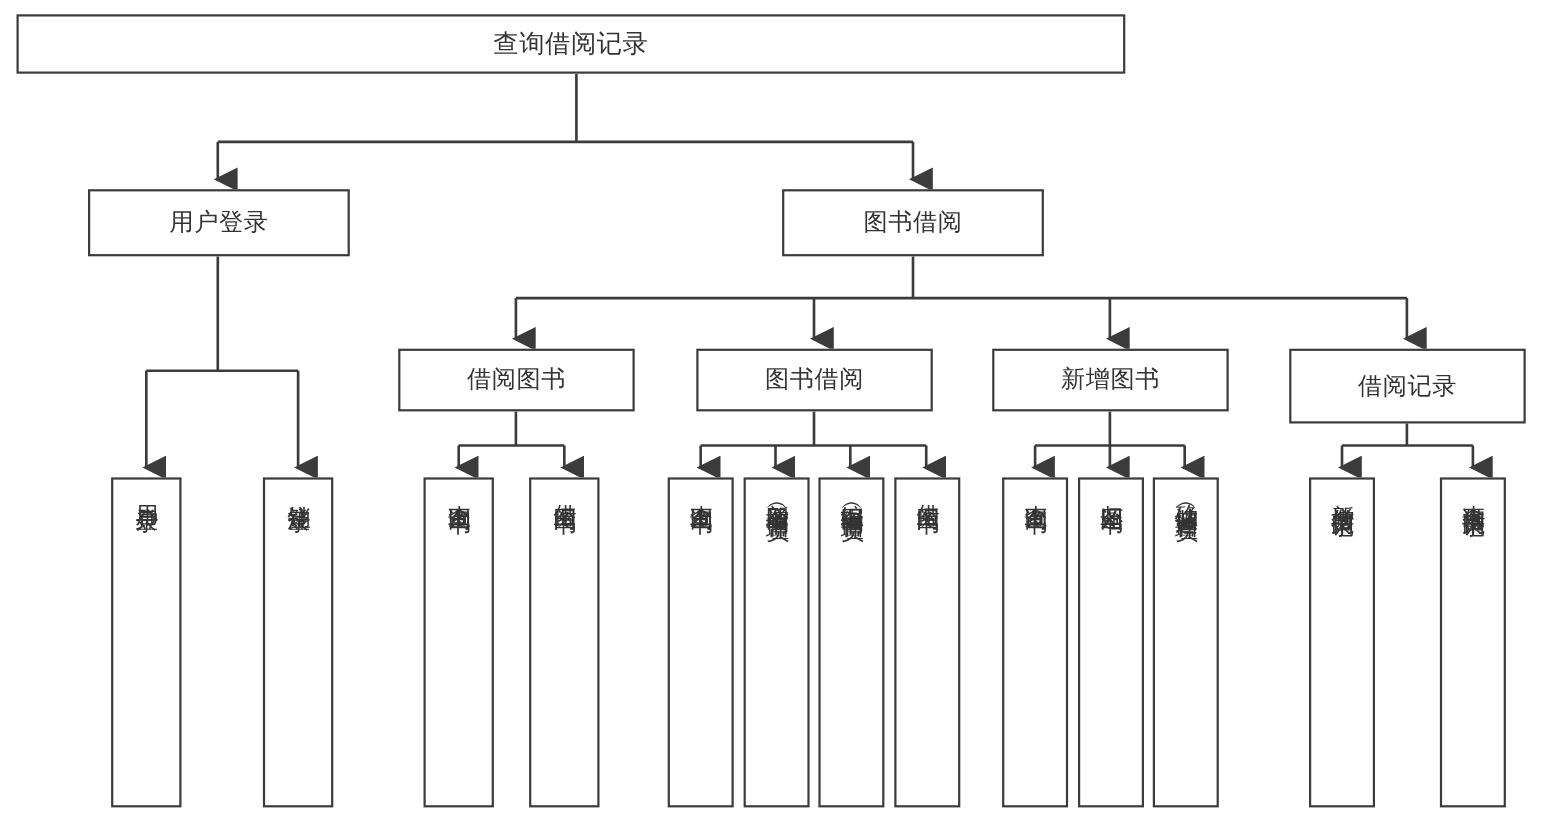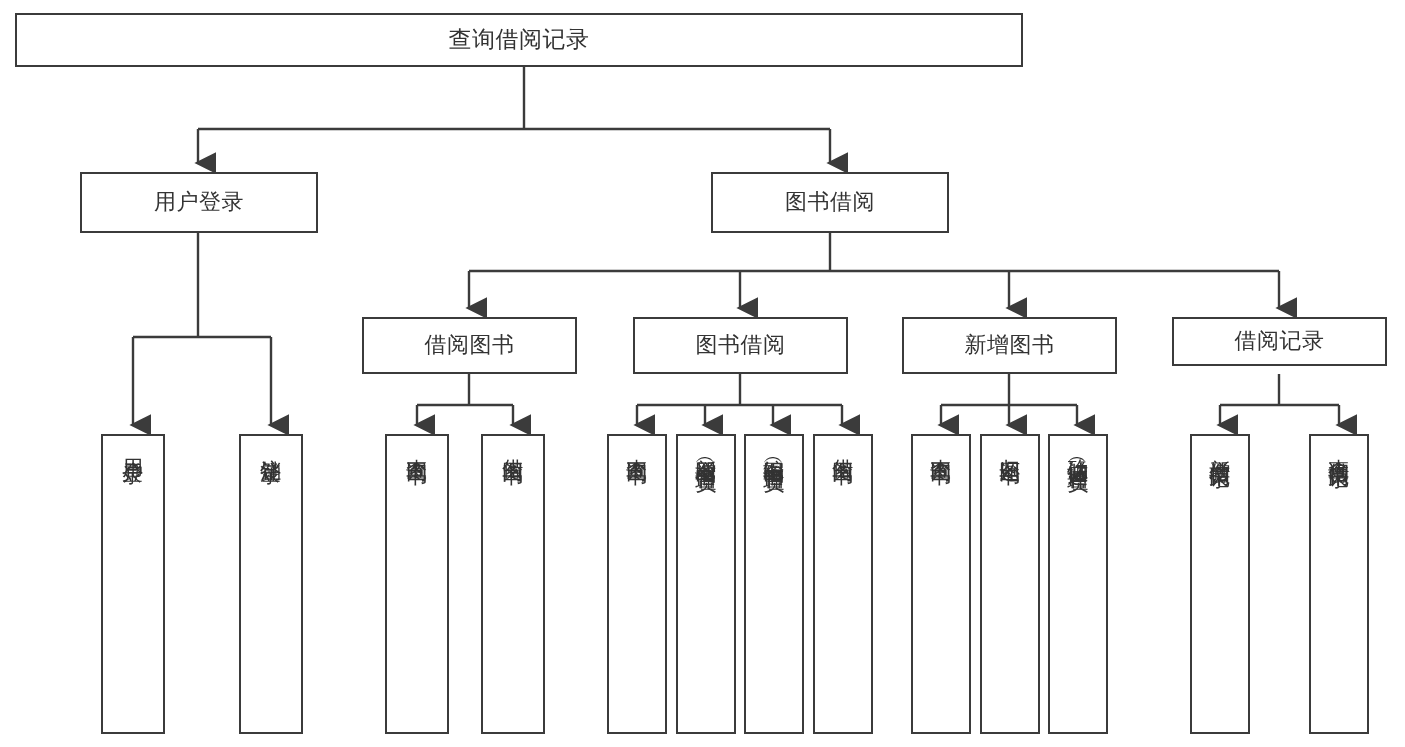--- a/index.html
+++ b/index.html
@@ -130,21 +130,21 @@
   <div class="node h" style="left:80px; top:172px; width:238px; height:61px;">用户登录</div>
 
   <div class="node h" style="left:711px; top:172px; width:238px; height:61px;">图书借阅</div>
 
   <div class="node h" style="left:362px; top:317px; width:215px; height:57px;">借阅图书</div>
 
   <div class="node h" style="left:633px; top:317px; width:215px; height:57px;">图书借阅</div>
 
   <div class="node h" style="left:902px; top:317px; width:215px; height:57px;">新增图书</div>
 
-  <div class="node h" style="left:1172px; top:317px; width:215px; height:49px;">借阅记录</div>
+  <div class="node h" style="left:1172px; top:317px; width:215px; height:68px;">借阅记录</div>
 
   <div class="node leaf" style="left:101px; top:434px; width:64px; height:300px;">
     <span class="vtext">用户登录</span>
   </div>
   <div class="node leaf" style="left:239px; top:434px; width:64px; height:300px;">
     <span class="vtext">注销登录</span>
   </div>
 
   <div class="node leaf" style="left:385px; top:434px; width:64px; height:300px;">
     <span class="vtext">查询图书</span>

